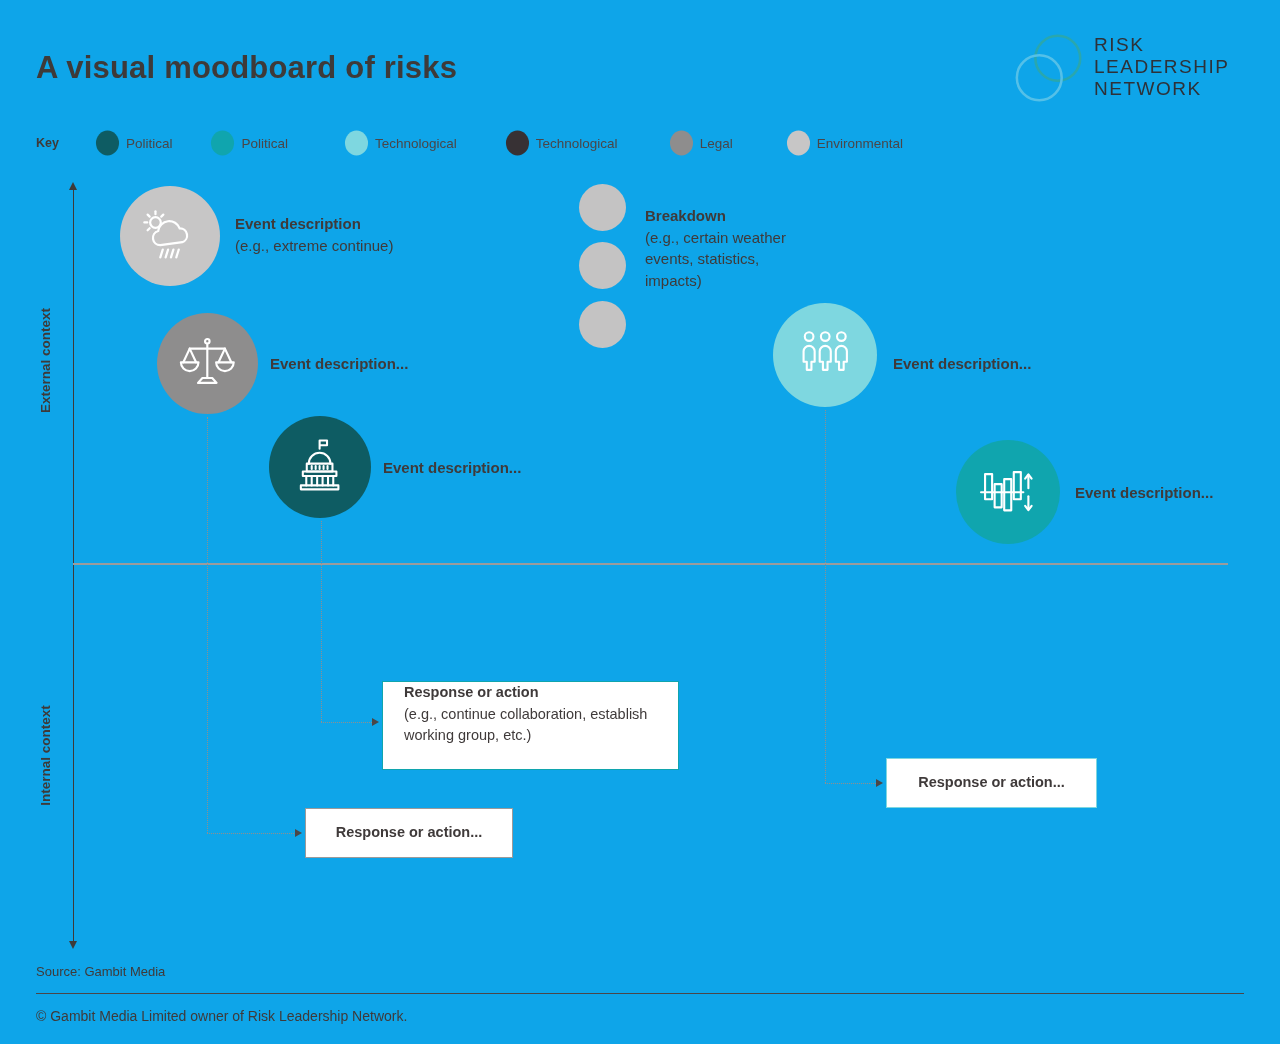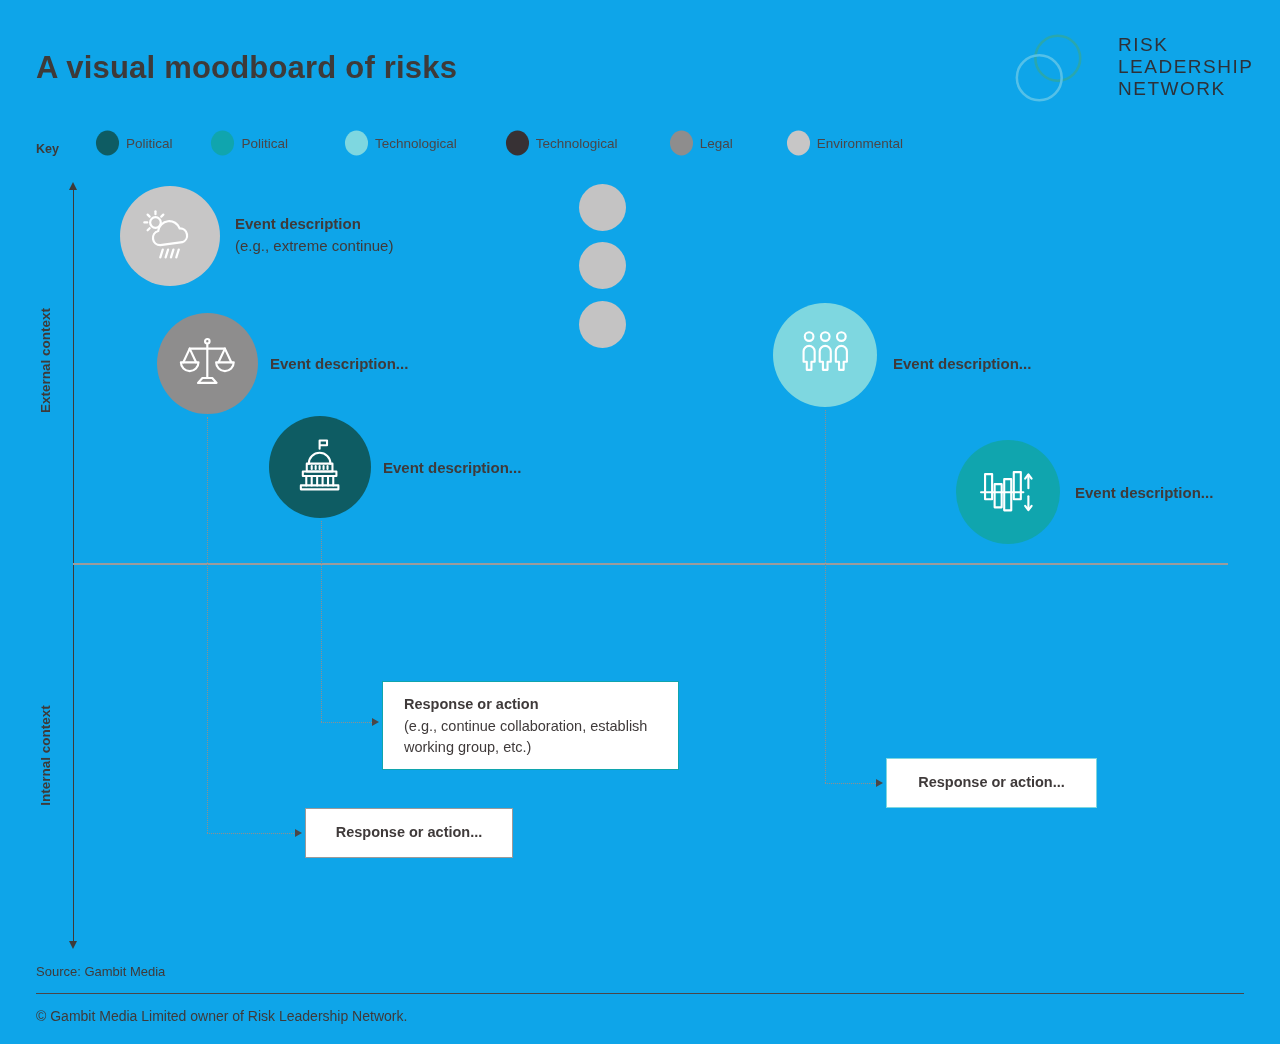--- a/index.html
+++ b/index.html
@@ -2,26 +2,26 @@
 <html><head>
 <meta charset="utf-8">
 <style>
   * { margin:0; padding:0; box-sizing:border-box; }
   html,body { background:#fff; }
   body { font-family:"Liberation Sans", sans-serif; color:#3f3a3a; }
   .canvas { position:relative; width:1280px; height:1044px; background:#0ea5e9; overflow:hidden; }
 
   
   .title { position:absolute; left:36px; top:50px; font-size:31px; font-weight:700; letter-spacing:.2px; color:#3e3a39; }
-  .logo { position:absolute; left:1010px; top:30px; display:flex; align-items:flex-start;gap:24px; }
+  .logo { position:absolute; left:1010px; top:30px; display:flex; align-items:flex-start; }
   .logo-mark { width:78px; height:78px; }
   .logo-text { margin-left:6px; margin-top:4px; font-size:19px; line-height:22px; letter-spacing:1.5px; color:#2e3138; font-weight:400; }
 
   
-  .key { position:absolute; left:36px; top:130px; display:flex; align-items:flex-end; }
+  .key { position:absolute; left:36px; top:130px; display:flex; align-items:center; }
   .key-label { font-size:12.5px; font-weight:700; margin-right:36px; color:#3e3a39; }
   .key-item { display:flex; align-items:center; }
   .key-item svg { width:25px; height:26px; }
   .key-item .kl { font-size:13.5px; margin-left:6px; color:#4a4648; }
   .ki-pol{margin-right:38px}.ki-eco{margin-right:56px}.ki-soc{margin-right:48px}.ki-tec{margin-right:51px}.ki-leg{margin-right:53px}
 
   
   .axis-line { position:absolute; left:73px; top:188px; width:1px; height:755px; background:#3e3a39; }
   .axis-arrow-up { position:absolute; left:69px; top:182px; width:0; height:0; border-left:4.5px solid transparent; border-right:4.5px solid transparent; border-bottom:8px solid #3e3a39; }
   .axis-arrow-down { position:absolute; left:69px; top:941px; width:0; height:0; border-left:4.5px solid transparent; border-right:4.5px solid transparent; border-top:8px solid #3e3a39; }
@@ -37,21 +37,21 @@
   .ev-text { position:absolute; font-size:15px; line-height:21.5px; color:#3f3a3a; }
   .ev-text b { font-weight:700;text-align:center; }
 
   
   .bd-dot { position:absolute; width:47px; height:47px; border-radius:50%; }
   .bd-text { position:absolute; left:645px; top:205px; width:160px; font-size:15px; line-height:21.5px; }
   .bd-text b { font-weight:700; }
 
   
   .resp { position:absolute; background:#fff; border:1px solid; font-size:14.5px; line-height:21.5px; }
-  .resp-1 { left:382px; top:681px; width:297px; height:89px; padding:12px 16px 0 21px; }
+  .resp-1 { left:382px; top:681px; width:297px; height:89px; padding:0 16px 0 21px; }
   .resp-2 { left:305px; top:808px; width:208px; height:50px; display:flex; align-items:center; justify-content:center; }
   .resp-3 { left:886px; top:758px; width:211px; height:50px; display:flex; align-items:center; justify-content:center; }
   .resp b { font-weight:700; }
 
   
   .dot-v { position:absolute; width:0; border-left:1.5px dotted #8f8f8f; }
   .dot-h { position:absolute; height:0; border-top:1.5px dotted #8f8f8f; }
   .arr-r { position:absolute; width:0; height:0; border-top:4px solid transparent; border-bottom:4px solid transparent; border-left:7px solid #4a4648; }
 
   
@@ -235,20 +235,24 @@
       </g>
     </svg>
   </div>
   <div class="ev-text" style="left:1075px; top:482px;">
     <b>Event description...</b>
   </div>
 
   <div class="bd-dot" style="left: 579px; top: 184px; background: rgb(196, 195, 195);"></div>
   <div class="bd-dot" style="left: 579px; top: 242px; background: rgb(196, 195, 195);"></div>
   <div class="bd-dot" style="left: 579px; top: 301px; background: rgb(196, 195, 195);"></div>
+  <div class="bd-text">
+    <div><b>Breakdown</b></div>
+    <div>(e.g., certain weather events, statistics, impacts)</div>
+  </div>
 
   <div class="resp resp-1" style="border-color: rgb(16, 165, 174);">
     <div><b>Response or action</b></div>
     <div>(e.g., continue collaboration, establish working group, etc.)</div>
   </div>
   <div class="resp resp-2" style="border-color: rgb(155, 154, 154);">
     <b>Response or action...</b>
   </div>
   <div class="resp resp-3" style="border-color: rgb(126, 215, 224);">
     <b>Response or action...</b>

